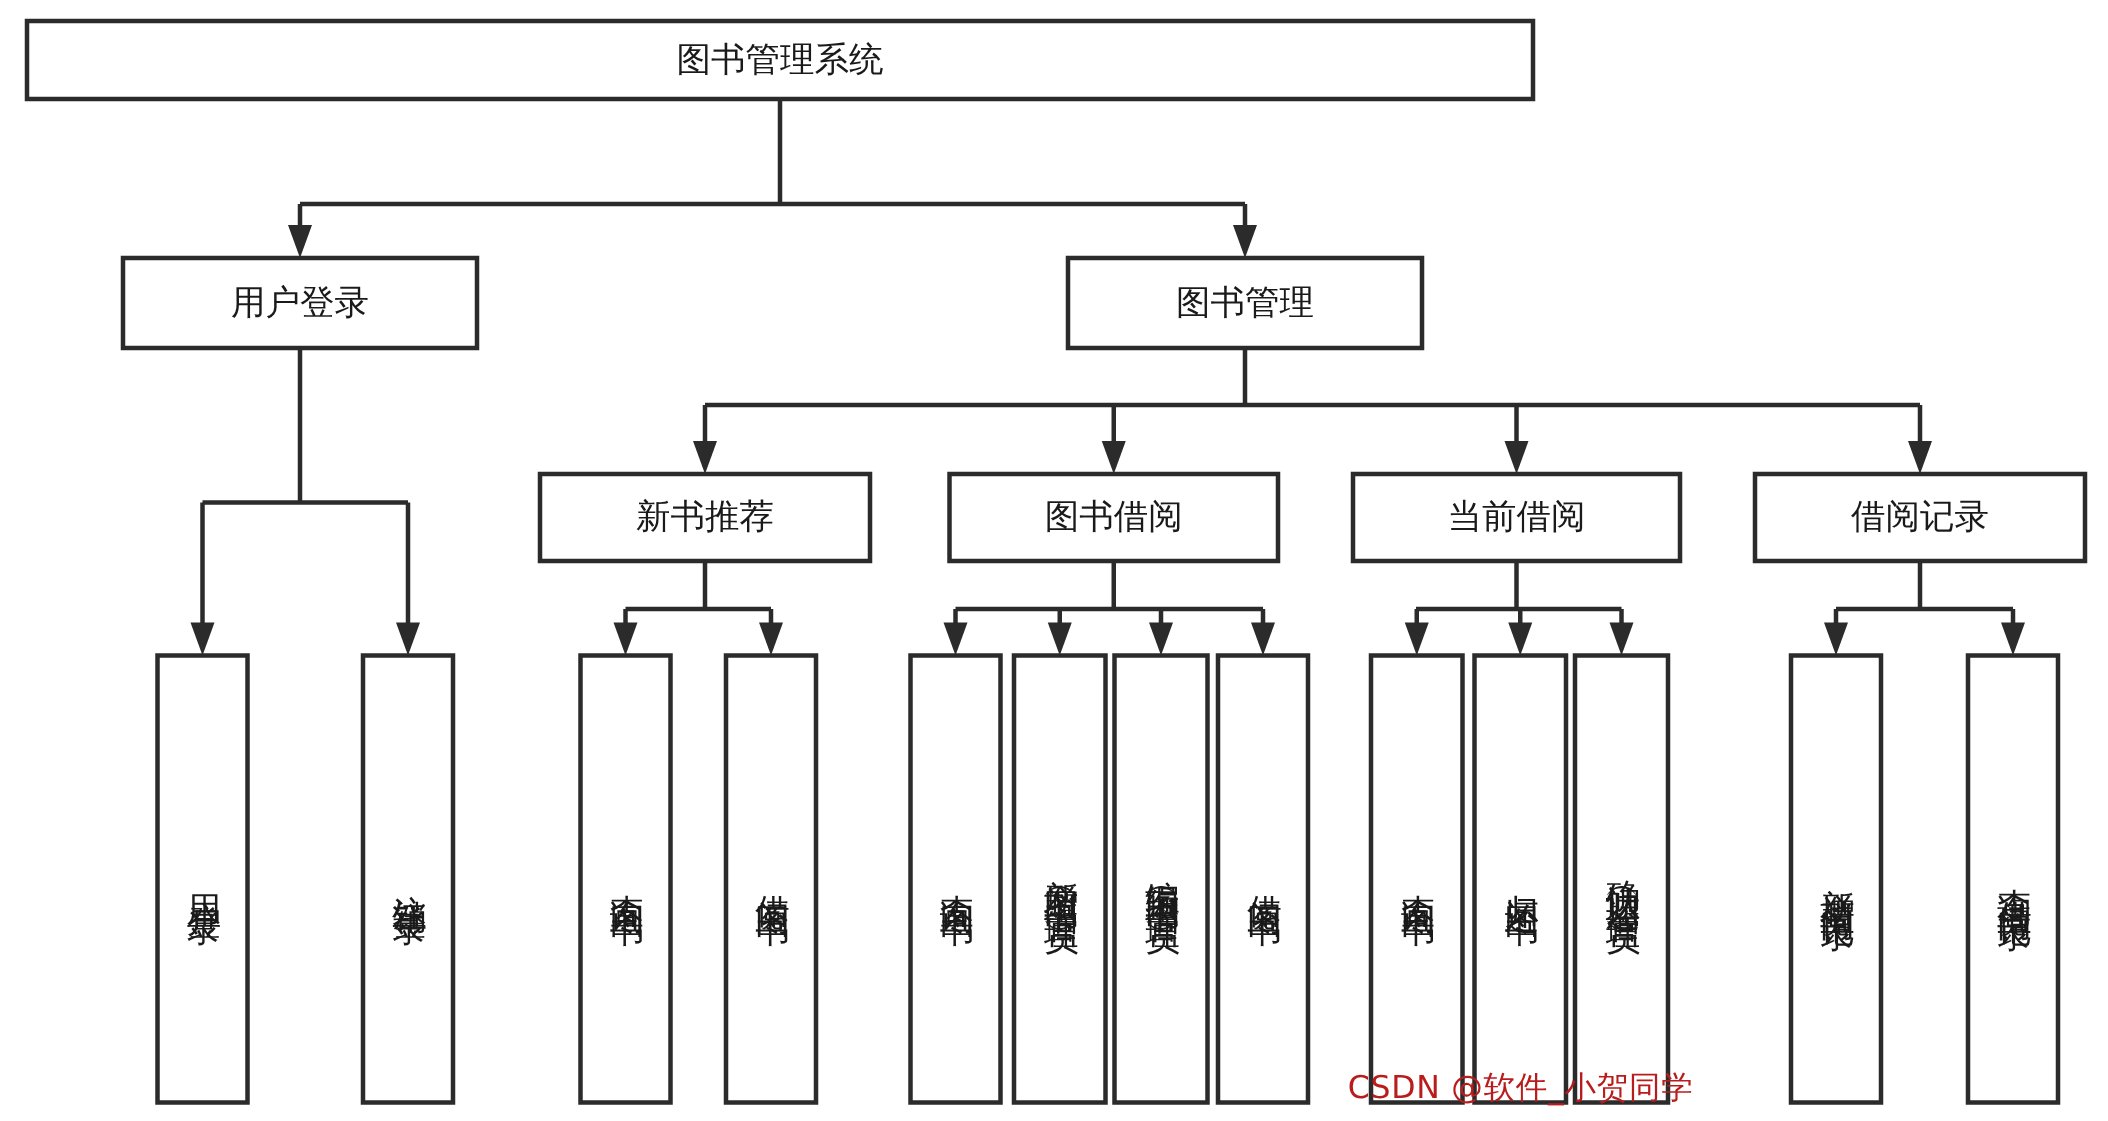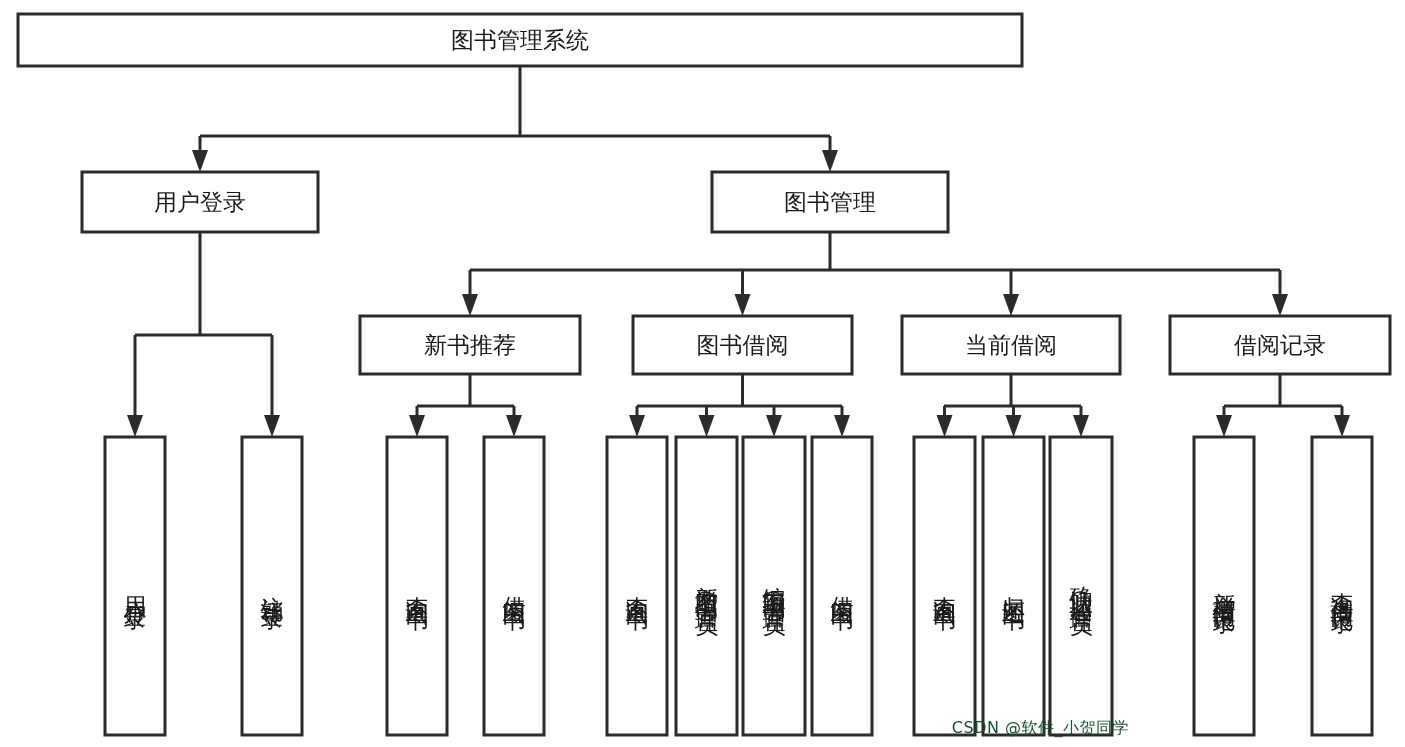--- a/index.html
+++ b/index.html
@@ -70,22 +70,22 @@
     letter-spacing: 4px;
     color: #1a1a1a;
     white-space: nowrap;
     text-align: center;
   }
   .watermark {
     position: absolute;
     right: 14px;
     bottom: 8px;
     font-family: "DejaVu Sans", "Liberation Sans", sans-serif;
-    font-size: 16px;
-    color: #14532d;
+    font-size: 21px;
+    color: #b91c1c;
     letter-spacing: 0.5px;
     user-select: none;
     white-space: nowrap;
   }
 </style>
 </head>
 <body>
 
 <div id="diagram-root">
 

